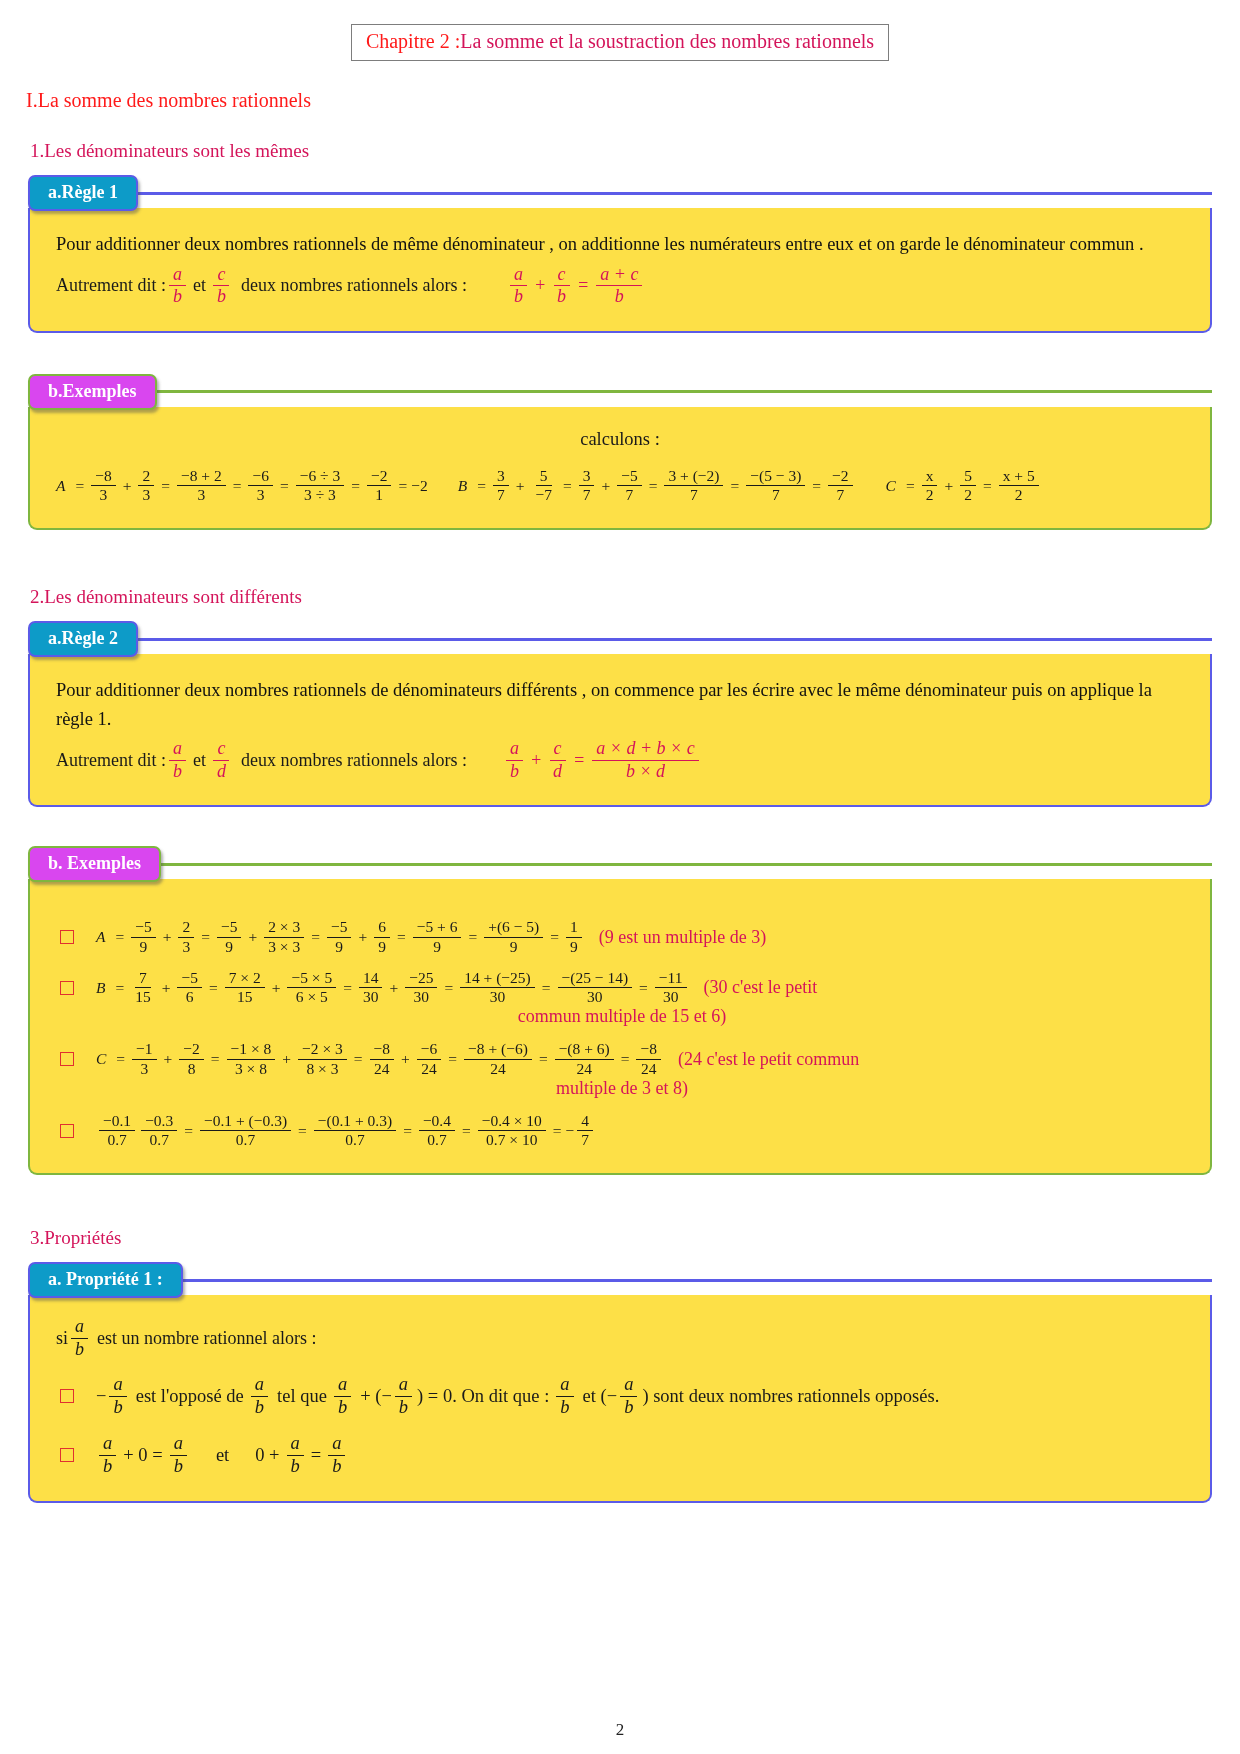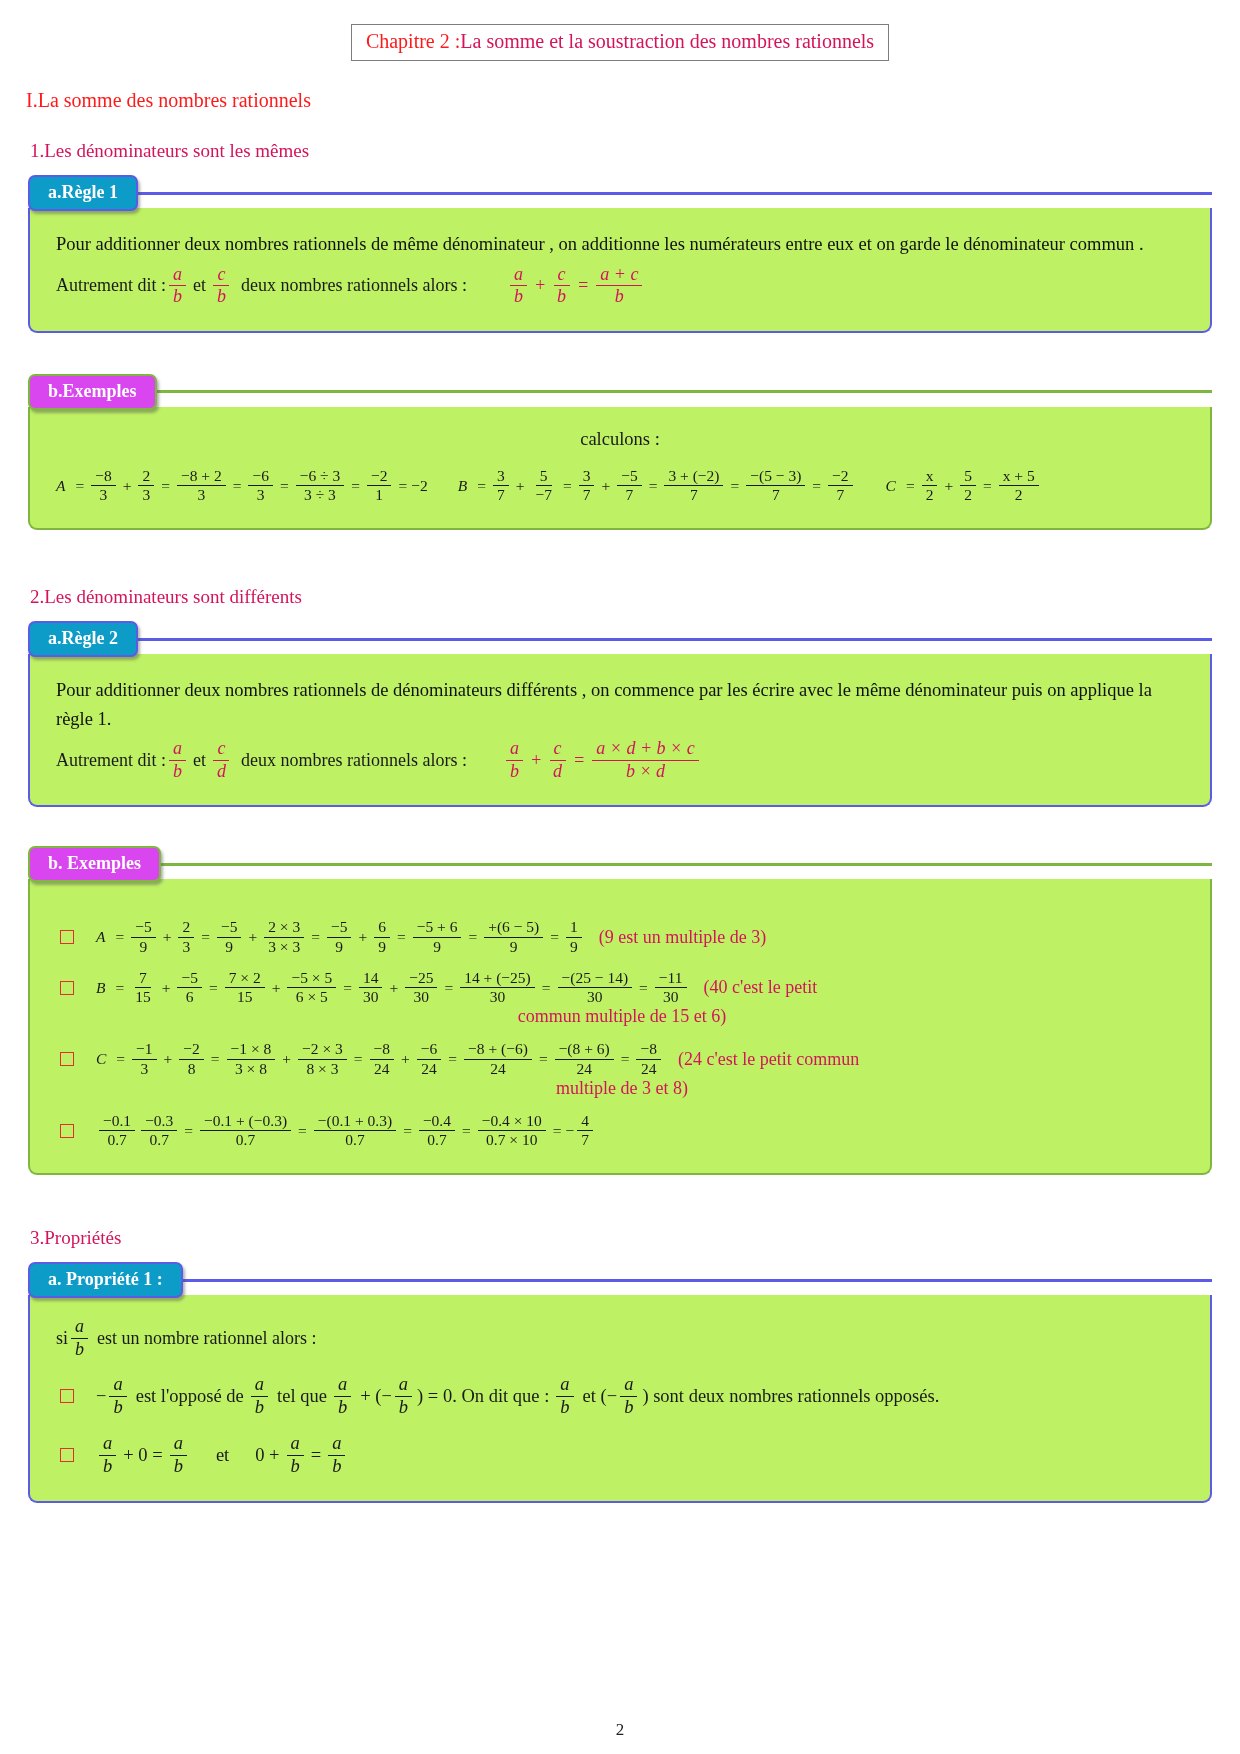--- a/index.html
+++ b/index.html
@@ -92,21 +92,21 @@
   }
   .tabline.blue { background: #5b5be8; }
   .tabline.green { background: #7fb63f; }
 
   .bodybox {
     border: 2px solid #5b5be8;
     border-top: none;
     border-radius: 0 0 9px 9px;
     margin-top: -2px;
     padding: 22px 26px 24px 26px;
-    background: #bef264;
+    background: #fde047;
     box-sizing: border-box;
   }
   .bodybox.green {
     border-color: #7fb63f;
     text-align: center;
   }
 
   .boxtext {
     font-size: 18.5px;
     line-height: 1.55;
@@ -509,21 +509,21 @@
             <span class="frac ">
               <span class="num">−(25 − 14)</span>
               <span class="den">30</span>
             </span>
             <span class="op">=</span>
             <span class="frac ">
               <span class="num">−11</span>
               <span class="den">30</span>
             </span>
           </span>
-          <span class="note">(40 c'est le petit</span>
+          <span class="note">(30 c'est le petit</span>
         </div>
         <div class="cont-line">commun multiple de 15 et 6)</div>
         <div class="ex-row">
           <span class="bullet"></span>
           <span class="m blackmath" style="font-size: 15.5px;">
             <span class="mi" style="margin-right: 6px;">C</span>
             <span class="op">=</span>
             <span class="frac ">
               <span class="num">−1</span>
               <span class="den">3</span>

